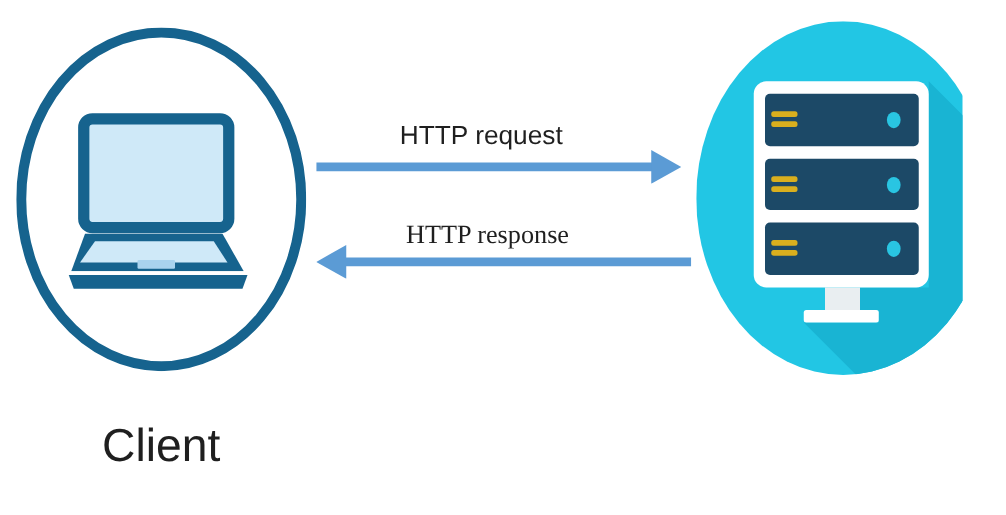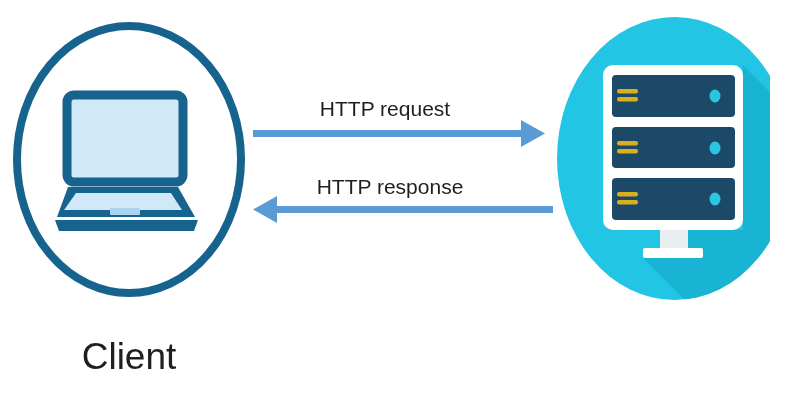--- a/index.html
+++ b/index.html
@@ -97,21 +97,21 @@
       </g>
     </g>
   </svg>
 
   <div class="arrow-label" style="left:285px;top:98px;width:200px;">HTTP request</div>
   <svg class="abs" style="left:253px;top:120px;" width="292" height="27" viewBox="0 0 292 27">
     <rect class="arrow-part" x="0" y="10" width="272" height="7"></rect>
     <polygon class="arrow-part" points="268,0 292,13.5 268,27"></polygon>
   </svg>
 
-  <div class="arrow-label" style="left:290px;top:176px;width:200px;">HTTP response</div>
+  <div class="arrow-label" style="left:290px;top:176px;width:200px;font-family:Liberation Serif, serif;">HTTP response</div>
   <svg class="abs" style="left:253px;top:196px;" width="300" height="27" viewBox="0 0 300 27">
     <polygon class="arrow-part" points="24,0 0,13.5 24,27"></polygon>
     <rect class="arrow-part" x="22" y="10" width="278" height="7"></rect>
   </svg>
 
   <div class="node-label" style="left:13px;top:337px;width:232px;">Client</div>
 
 </div>
 
 </body></html>

